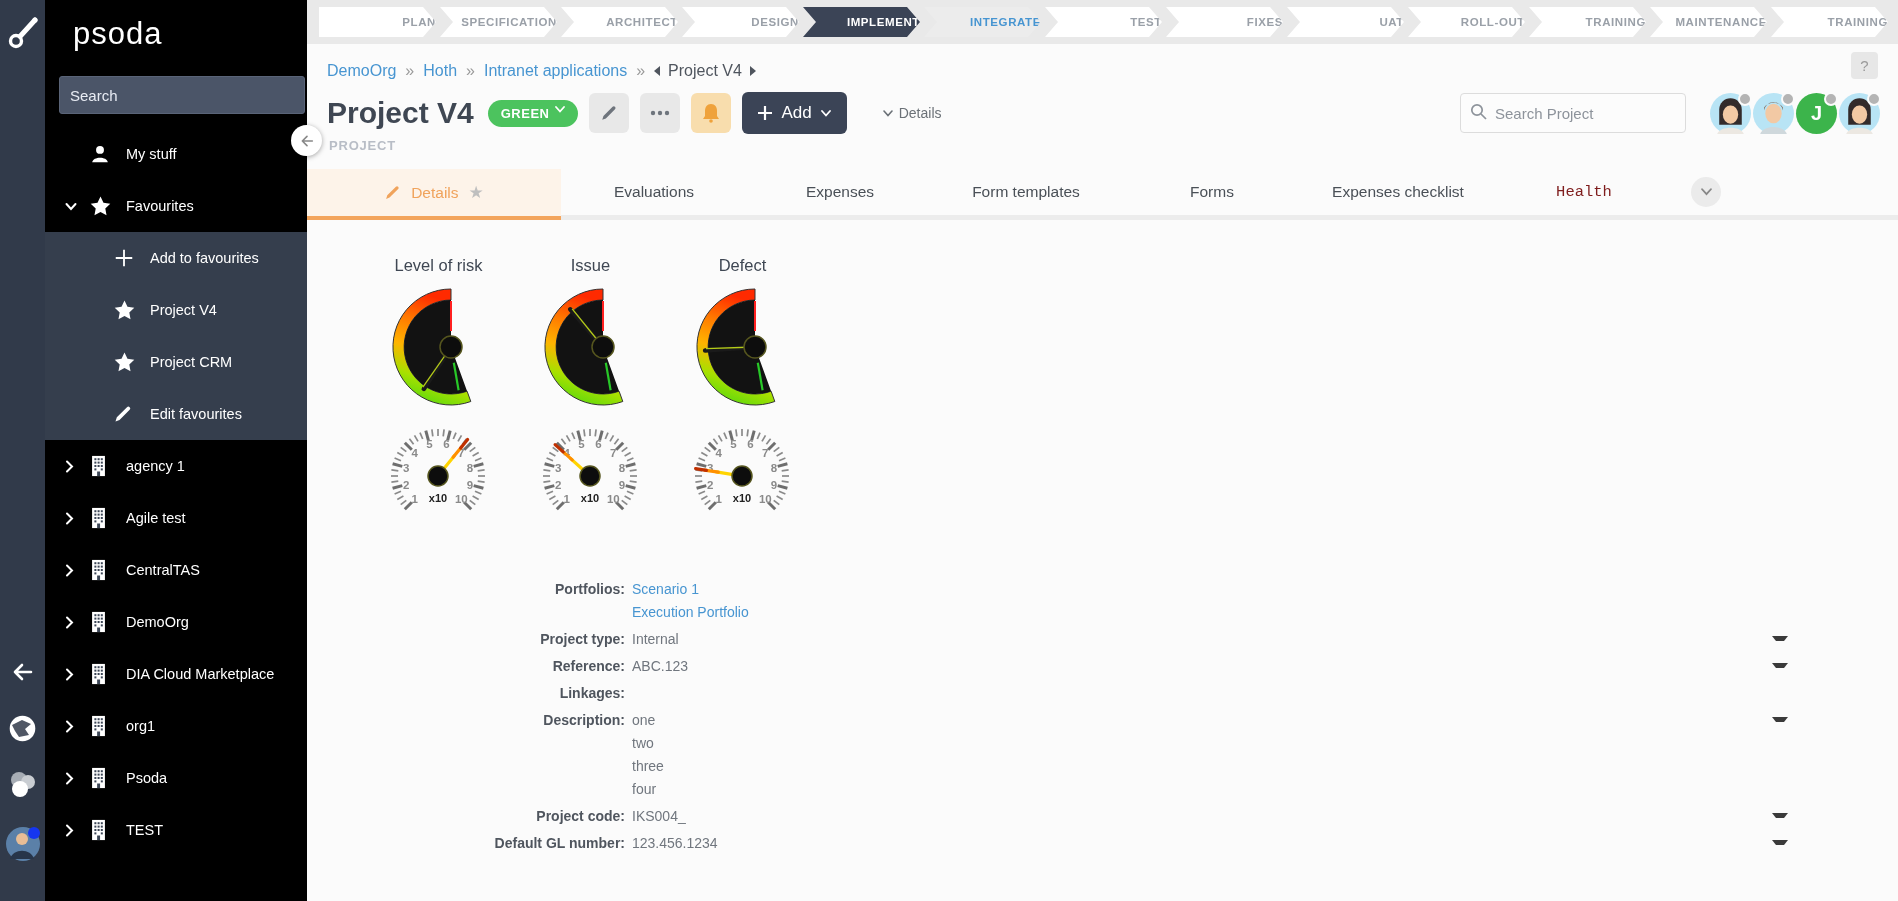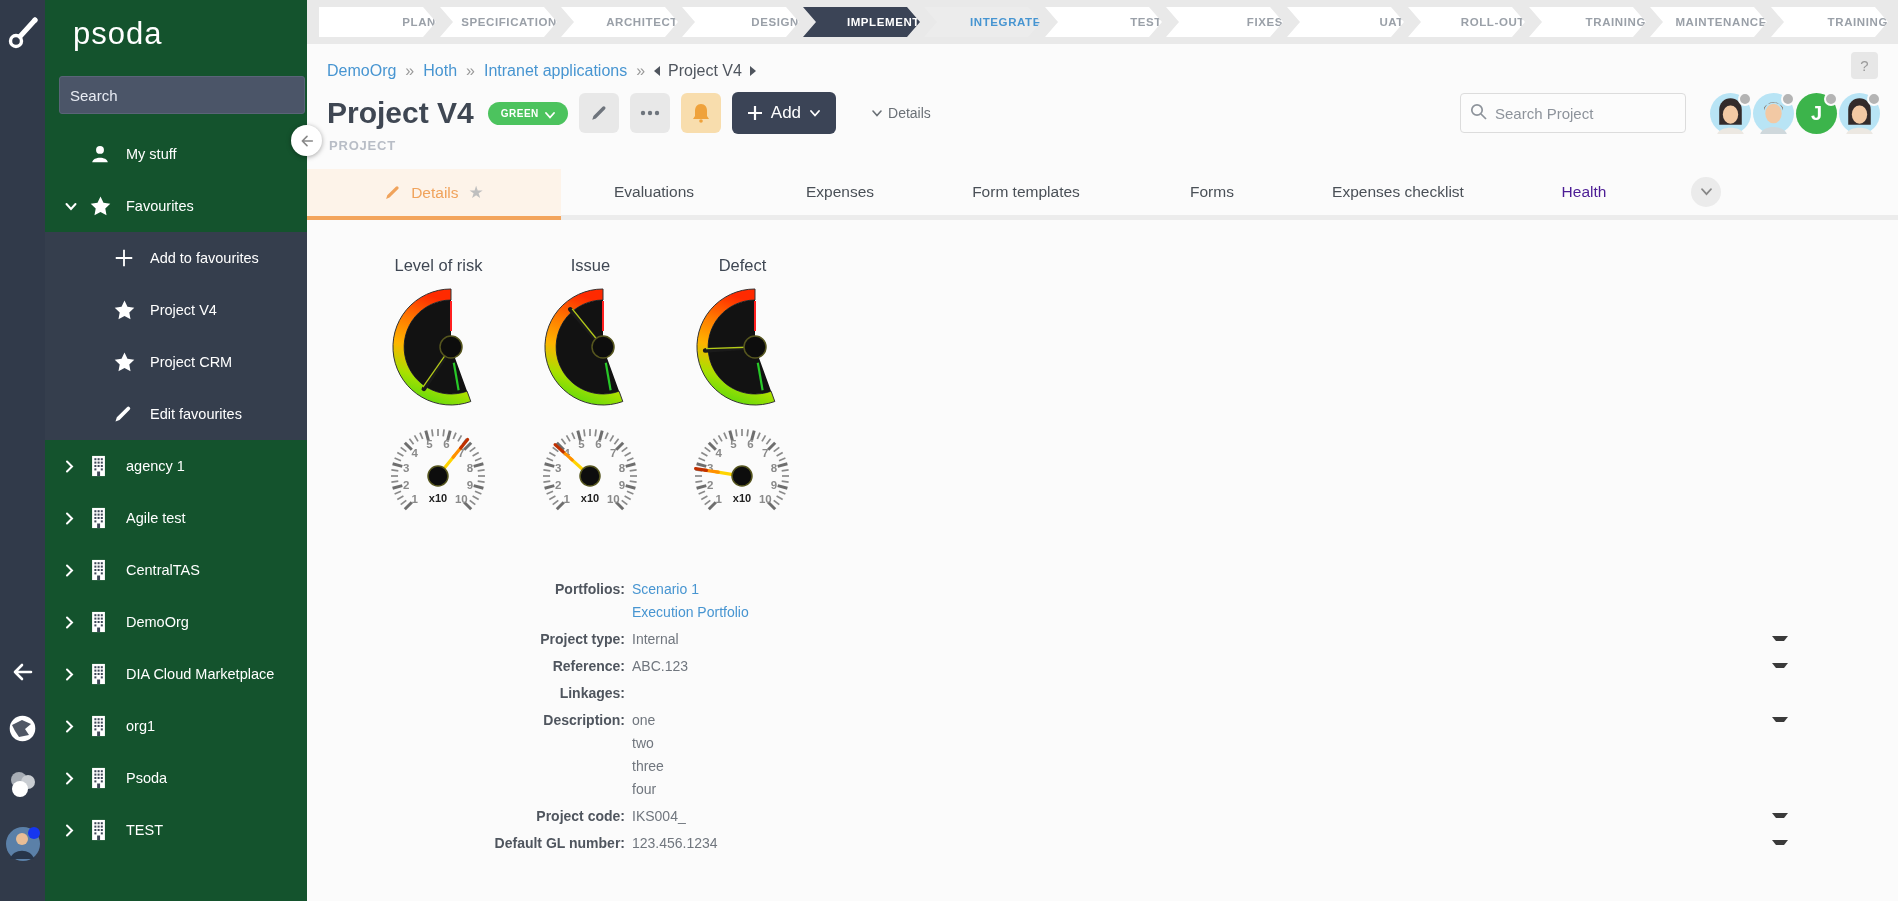--- a/index.html
+++ b/index.html
@@ -2,21 +2,21 @@
 <html><head>
 <meta charset="utf-8">
 <style>
   html,body{margin:0;padding:0;}
   body{width:1898px;height:901px;overflow:hidden;background:#fbfbfb;
        font-family:"Liberation Sans",sans-serif;position:relative;}
   
   .rail{position:absolute;left:0;top:0;width:45px;height:901px;background:#313a4a;z-index:30;}
   .rail-icon{position:absolute;left:0;width:45px;display:flex;justify-content:center;cursor:pointer;}
   
-  .sidebar{position:absolute;left:45px;top:0;width:262px;height:901px;background:#14532d;z-index:20;color:#fff;}
+  .sidebar{position:absolute;left:45px;top:0;width:262px;height:901px;background:#000000;z-index:20;color:#fff;}
   .logo{font-size:31px;letter-spacing:1px;color:#fff;padding:16px 0 0 28px;font-weight:400;cursor:pointer;}
   .side-search{display:block;margin:24px 14px 0 14px;width:224px;height:36px;background:#4b5568;
        border:1px solid #5a6478;border-radius:3px;color:#fff;font-size:15px;padding:0 10px;outline:none;
        font-family:"Liberation Sans",sans-serif;}
   .side-search::placeholder{color:#e8ecf4;opacity:1;}
   .side-menu{margin-top:14px;}
   .side-row{display:flex;align-items:center;height:52px;padding-left:20px;cursor:pointer;font-size:14.5px;color:#fff;}
   .side-row .chev{width:14px;font-size:12px;color:#fff;flex:0 0 14px;display:flex;align-items:center;}
   .side-row .s-icon{width:24px;flex:0 0 24px;margin-left:10px;display:flex;align-items:center;}
   .side-row .s-label{margin-left:13px;white-space:nowrap;}
@@ -38,22 +38,22 @@
   .crumb-row{margin:16px 0 0 20px;font-size:16px;color:#9a9a9a;height:22px;display:flex;align-items:center;gap:9px;}
   .crumb-link{color:#4795d1;cursor:pointer;}
   .crumb-cur{color:#4f555e;display:flex;align-items:center;gap:8px;}
   .tri{width:0;height:0;border-top:5px solid transparent;border-bottom:5px solid transparent;display:inline-block;}
   .tri-left{border-right:6px solid #4f555e;}
   .tri-right{border-left:6px solid #4f555e;}
   .help{position:absolute;right:20px;top:52px;width:27px;height:27px;background:#e7e7e7;border:none;border-radius:4px;
       color:#9a9a9a;font-size:15px;cursor:pointer;}
   .title-row{margin:10px 0 0 20px;display:flex;align-items:center;position:relative;padding-right:18px;}
   h1{font-size:30px;font-weight:600;color:#3f4753;margin:0;}
-  .badge{margin-left:14px;background:#4cc35e;color:#fff;border:none;border-radius:15px;font-size:10px;font-weight:bold;
-      letter-spacing:.5px;padding:6px 13px;cursor:pointer;display:flex;align-items:flex-end;gap:6px;font-family:inherit;}
+  .badge{margin-left:14px;background:#4cc35e;color:#fff;border:none;border-radius:15px;font-size:13px;font-weight:bold;
+      letter-spacing:.5px;padding:6px 13px;cursor:pointer;display:flex;align-items:flex-start;gap:6px;font-family:inherit;}
   .iconbtn{width:40px;height:40px;border:none;border-radius:6px;background:#e8e8e8;margin-left:11px;cursor:pointer;
       display:flex;align-items:center;justify-content:center;color:#6e747c;font-size:16px;letter-spacing:1px;}
   .iconbtn.amber{background:#f8ddad;}
   .iconbtn:first-of-type{margin-left:26px;}
   .addbtn{margin-left:11px;height:42px;background:#3b4456;color:#fff;border:none;border-radius:6px;font-size:17px;
       padding:0 16px;cursor:pointer;display:flex;align-items:center;gap:9px;font-family:inherit;}
   .details-toggle{margin-left:36px;color:#6b7177;font-size:14px;cursor:pointer;display:flex;align-items:center;gap:6px;}
   .search-wrap{margin-left:auto;position:relative;}
   .search-wrap input{width:180px;height:38px;border:1px solid #dcdcdc;border-radius:4px;background:#fcfcfc;
       padding:0 10px 0 34px;font-size:15px;color:#555;outline:none;font-family:"Liberation Sans",sans-serif;}
@@ -64,21 +64,21 @@
   .avatar .dot{position:absolute;top:-1px;right:-1px;width:10px;height:10px;border-radius:50%;background:#b4b4b4;
       border:2px solid #fbfbfb;}
   .avatar.initial{display:flex;align-items:center;justify-content:center;color:#fff;font-size:20px;font-weight:bold;}
   .subtitle{margin:4px 0 0 22px;color:#b8bdc6;font-size:13px;font-weight:bold;letter-spacing:.8px;}
   
   .tabs{margin-top:16px;display:flex;border-bottom:5px solid #ececec;height:46px;align-items:stretch;}
   .tab{width:186px;display:flex;align-items:center;justify-content:center;font-size:15.5px;color:#4a5057;
       cursor:pointer;gap:10px;}
   .tab.active{width:254px;background:#fdf3e9;color:#f0a35c;border-bottom:4px solid #f3a45c;margin-bottom:-5px;}
   .tab.active .star{color:#bfbfbf;font-size:17px;}
-  .tab.faded{color:#4c1d95;}
+  .tab.faded{color:#7f1d1d;font-family:Liberation Mono, monospace;}
   .tab-more{width:30px;height:30px;border-radius:50%;background:#ebebeb;color:#888;border:none;align-self:center;
       margin-left:14px;cursor:pointer;display:flex;align-items:center;justify-content:center;}
   
   .content{padding-left:68px;}
   .gauges{display:flex;gap:25px;margin-top:36px;}
   .gauge-col{width:127px;display:flex;flex-direction:column;align-items:center;}
   .gauge-label{font-size:16.5px;color:#3f4753;margin-bottom:6px;white-space:nowrap;}
   .dial{margin-top:12px;}
   .fields{margin-top:38px;}
   .field-row{display:flex;font-size:14px;line-height:23px;margin-bottom:4px;}

